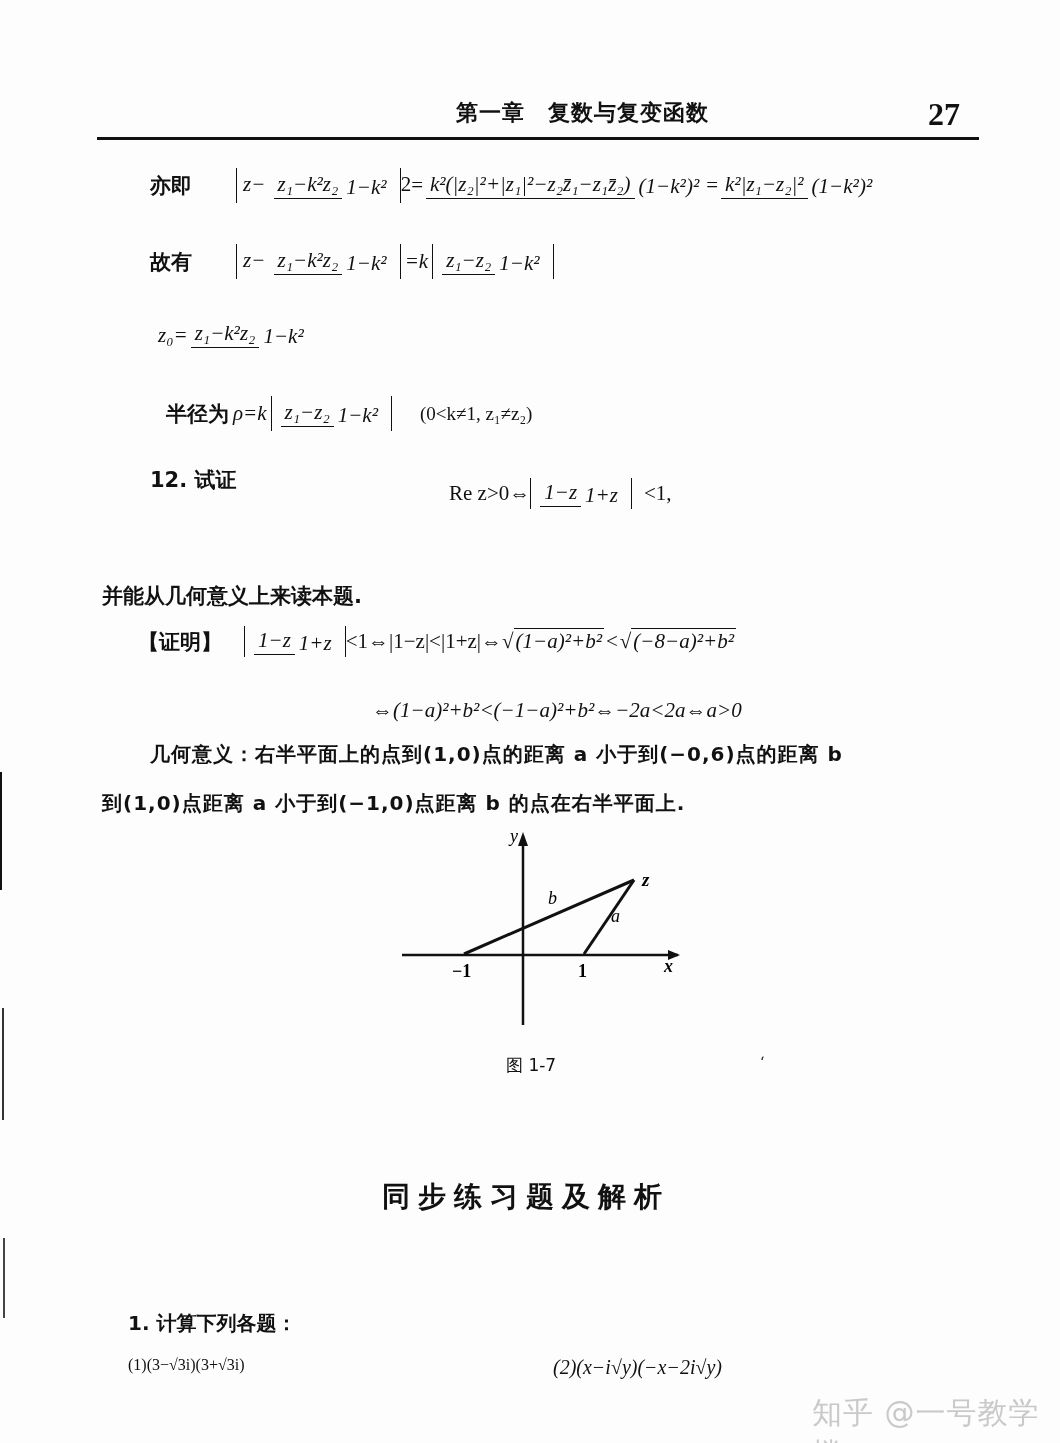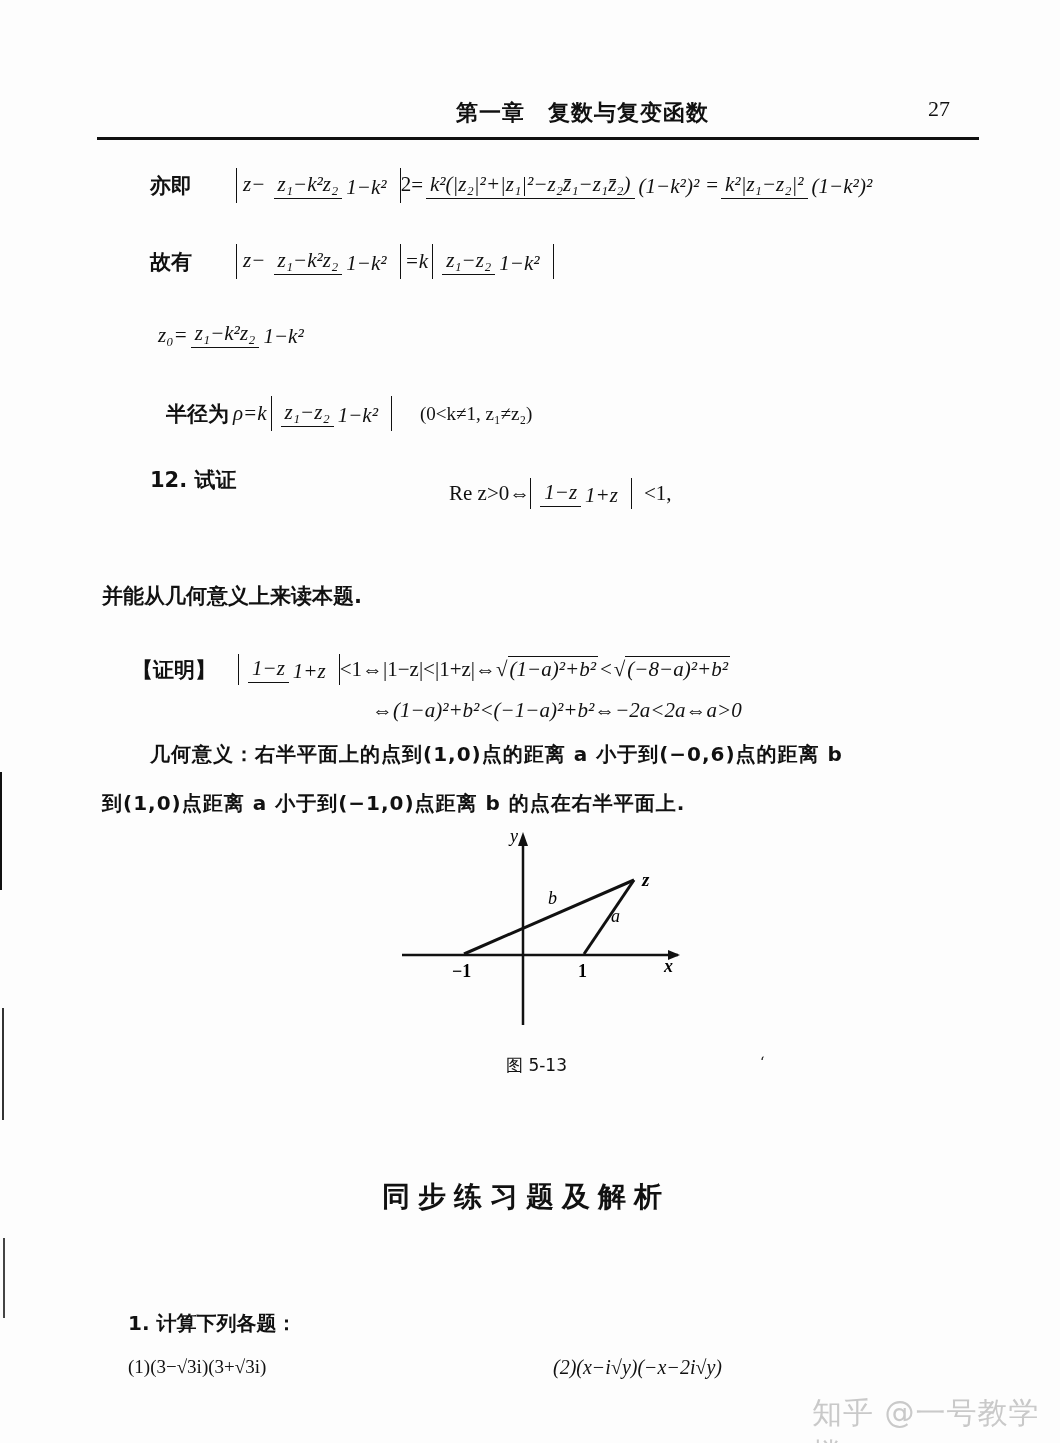--- a/index.html
+++ b/index.html
@@ -1,21 +1,21 @@
 <!DOCTYPE html>
 <html><head>
 <meta charset="utf-8">
 <style>
   html, body { margin: 0; padding: 0; background: #fdfdfd; }
   body { width: 1060px; height: 1443px; position: relative; overflow: hidden;
          font-family: "DejaVu Serif", serif; color: #111; }
   .abs { position: absolute; }
   .hdr-title { left: 408px; top: 98px; font-size: 22px; font-weight: bold; letter-spacing: 1px;
                font-family: "DejaVu Sans", sans-serif; margin-left: 48px; }
-  .hdr-page { left: 928px; top: 96px; font-size: 22px; font-weight: normal; font-family: "Liberation Serif", serif; }
+  .hdr-page { left: 928px; top: 96px; font-size: 32px; font-weight: bold; font-family: "Liberation Serif", serif; }
   .hdr-rule { left: 97px; top: 137px; width: 882px; height: 3px; background: #111; }
   .cjk { font-family: "DejaVu Sans", sans-serif; font-weight: bold; font-size: 21px; }
   .m { font-family: "Liberation Serif", serif; font-size: 21px; }
   .i { font-style: italic; }
   .frac { display: inline-flex; align-items: center; vertical-align: middle; margin: 0 3px; }
   .frac .num { border-bottom: 1.5px solid #111; padding: 0 4px 2px; line-height: 1.1; }
   .frac .den { padding: 2px 4px 0; line-height: 1.1; }
   .absbar { display: inline-block; border-left: 1.6px solid #111; border-right: 1.6px solid #111;
             padding: 0 6px; vertical-align: middle; }
   sup { font-size: 12px; }
@@ -104,21 +104,21 @@
   <span class="absbar m" style="padding:2px 6px;">
     <span class="frac i">
         <span class="num">1−z</span>
         <span class="den">1+z</span>
       </span>
   </span>
   <span class="m" style="margin-left:12px;">&lt;1,</span>
 </div>
 <div class="abs cjk" style="left:102px;top:582px;">并能从几何意义上来读本题.</div>
 
-<div class="abs row" style="left:132px;top:626px;margin-top:28px;">
+<div class="abs row" style="left:138px;top:626px;">
   <span class="cjk" style="width:106px;display:inline-block;">【证明】</span>
   <span class="absbar m" style="padding:2px 6px;">
     <span class="frac i">
         <span class="num">1−z</span>
         <span class="den">1+z</span>
       </span>
   </span>
   <span class="m">&lt;1⇔|1−z|&lt;|1+z|⇔</span>
   <span class="m">√<span class="sqrt i">(1−a)²+b²</span></span>
   <span class="m" style="margin:0 2px;">&lt;</span>
@@ -137,22 +137,22 @@
   <line x1="74" y1="134" x2="244" y2="60" stroke="#111" stroke-width="3"></line>
   <line x1="194" y1="134" x2="244" y2="60" stroke="#111" stroke-width="3"></line>
   <text x="120" y="22" font-family="Liberation Serif, serif" font-style="italic" font-size="18">y</text>
   <text x="274" y="152" font-family="Liberation Serif, serif" font-style="italic" font-size="18" font-weight="bold">x</text>
   <text x="252" y="66" font-family="Liberation Serif, serif" font-style="italic" font-size="19" font-weight="bold">z</text>
   <text x="62" y="157" font-family="Liberation Serif, serif" font-size="18" font-weight="bold">−1</text>
   <text x="188" y="157" font-family="Liberation Serif, serif" font-size="18" font-weight="bold">1</text>
   <text x="158" y="84" font-family="Liberation Serif, serif" font-style="italic" font-size="18">b</text>
   <text x="221" y="102" font-family="Liberation Serif, serif" font-style="italic" font-size="18">a</text>
 </svg>
-<div class="abs" style="left:506px;top:1054px;font-size:17px;font-family:'DejaVu Sans',sans-serif;">图 5-13</div>
+<div class="abs" style="left:506px;top:1054px;font-size:17px;font-family:'DejaVu Sans',sans-serif;">图 1-7</div>
 <div class="abs" style="left:760px;top:1054px;font-size:14px;">ʻ</div>
 
 <div class="abs title-sec">同步练习题及解析</div>
 
 <div class="abs cjk" style="left:128px;top:1310px;font-size:20px;">1. 计算下列各题：</div>
-<div class="abs m" style="left:128px;top:1356px;font-size:19px;">(1)(3−√3i)(3+√3i)</div>
+<div class="abs m" style="left:128px;top:1356px;font-size:16px;">(1)(3−√3i)(3+√3i)</div>
 <div class="abs m i" style="left:553px;top:1356px;font-size:20px;">(2)(x−i√y)(−x−2i√y)</div>
 
 <div class="abs watermark">知乎 @一号教学楼</div>
 
 </body></html>

